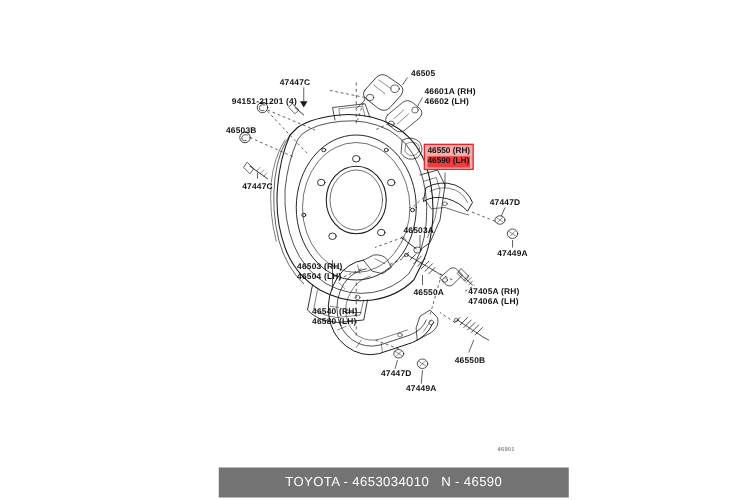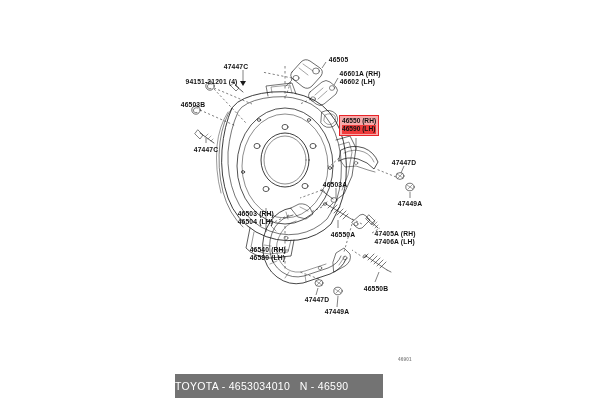--- a/index.html
+++ b/index.html
@@ -60,25 +60,26 @@
     font-size: 4.6px;
     font-weight: bold;
     color: #8a8a8a;
     letter-spacing: 0.2px;
     white-space: pre;
   }
   #footer-bar {
     position: absolute;
     left: 175px;
     top: 374px;
-    width: 208px;
+    width: 280px;
     height: 24px;
     background: #737373;
     display: flex;
     align-items: center;
+    justify-content: center;
   }
   #footer-text {
     color: #ffffff;
     font-size: 10.5px;
     font-family: "Liberation Sans", sans-serif;
     letter-spacing: 0.3px;
     white-space: pre;
   }
 </style>
 </head>

